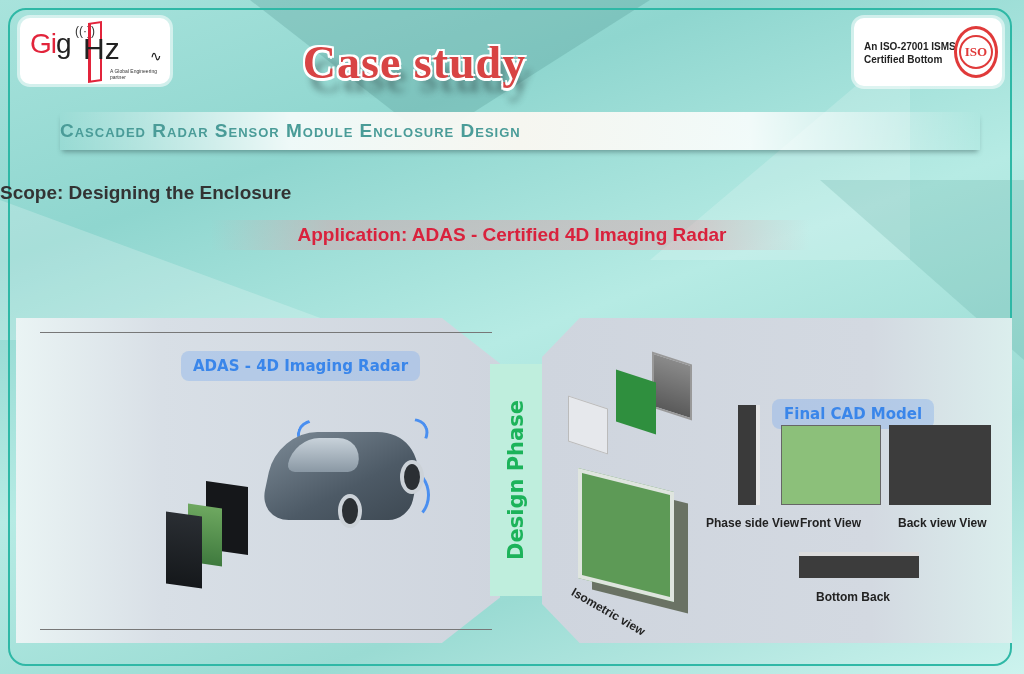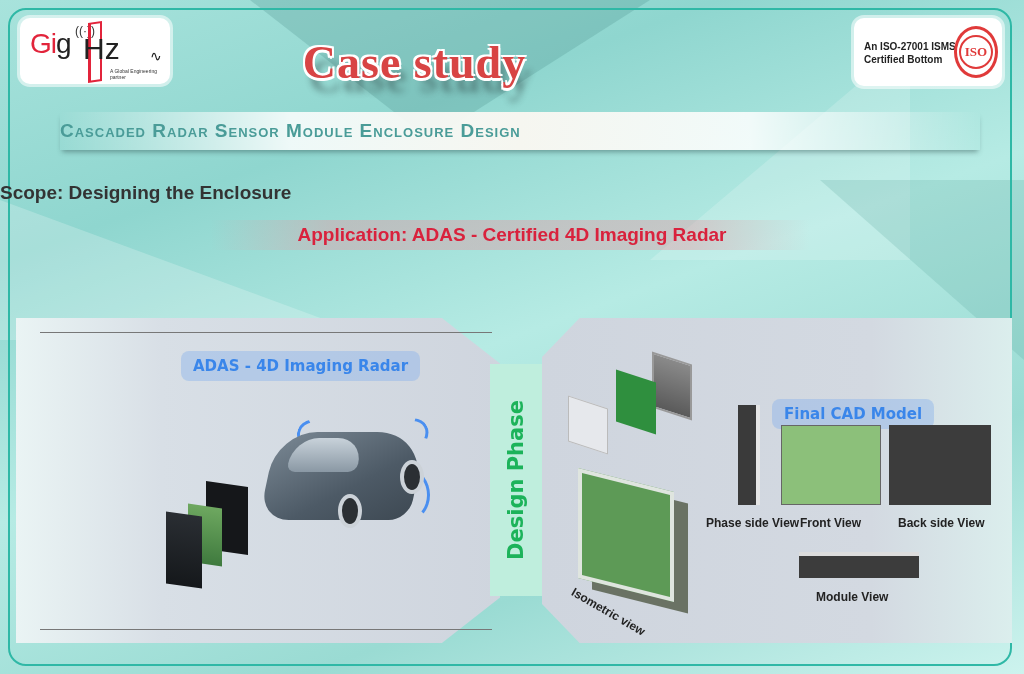--- a/index.html
+++ b/index.html
@@ -211,14 +211,14 @@
 <div class="cad exploded-cover"></div>
 <div class="cad iso-box"></div>
 <div class="cad left-view"></div>
 <div class="cad front-view"></div>
 <div class="cad back-view"></div>
 <div class="cad bottom-view"></div>
 
 <span class="cad-caption cap-iso">Isometric view</span>
 <span class="cad-caption cap-left">Phase side View</span>
 <span class="cad-caption cap-front">Front View</span>
-<span class="cad-caption cap-back">Back side View</span>
-<span class="cad-caption cap-bottom">Module View</span>
+<span class="cad-caption cap-back">Back view View</span>
+<span class="cad-caption cap-bottom">Bottom Back</span>
 
 </body></html>

